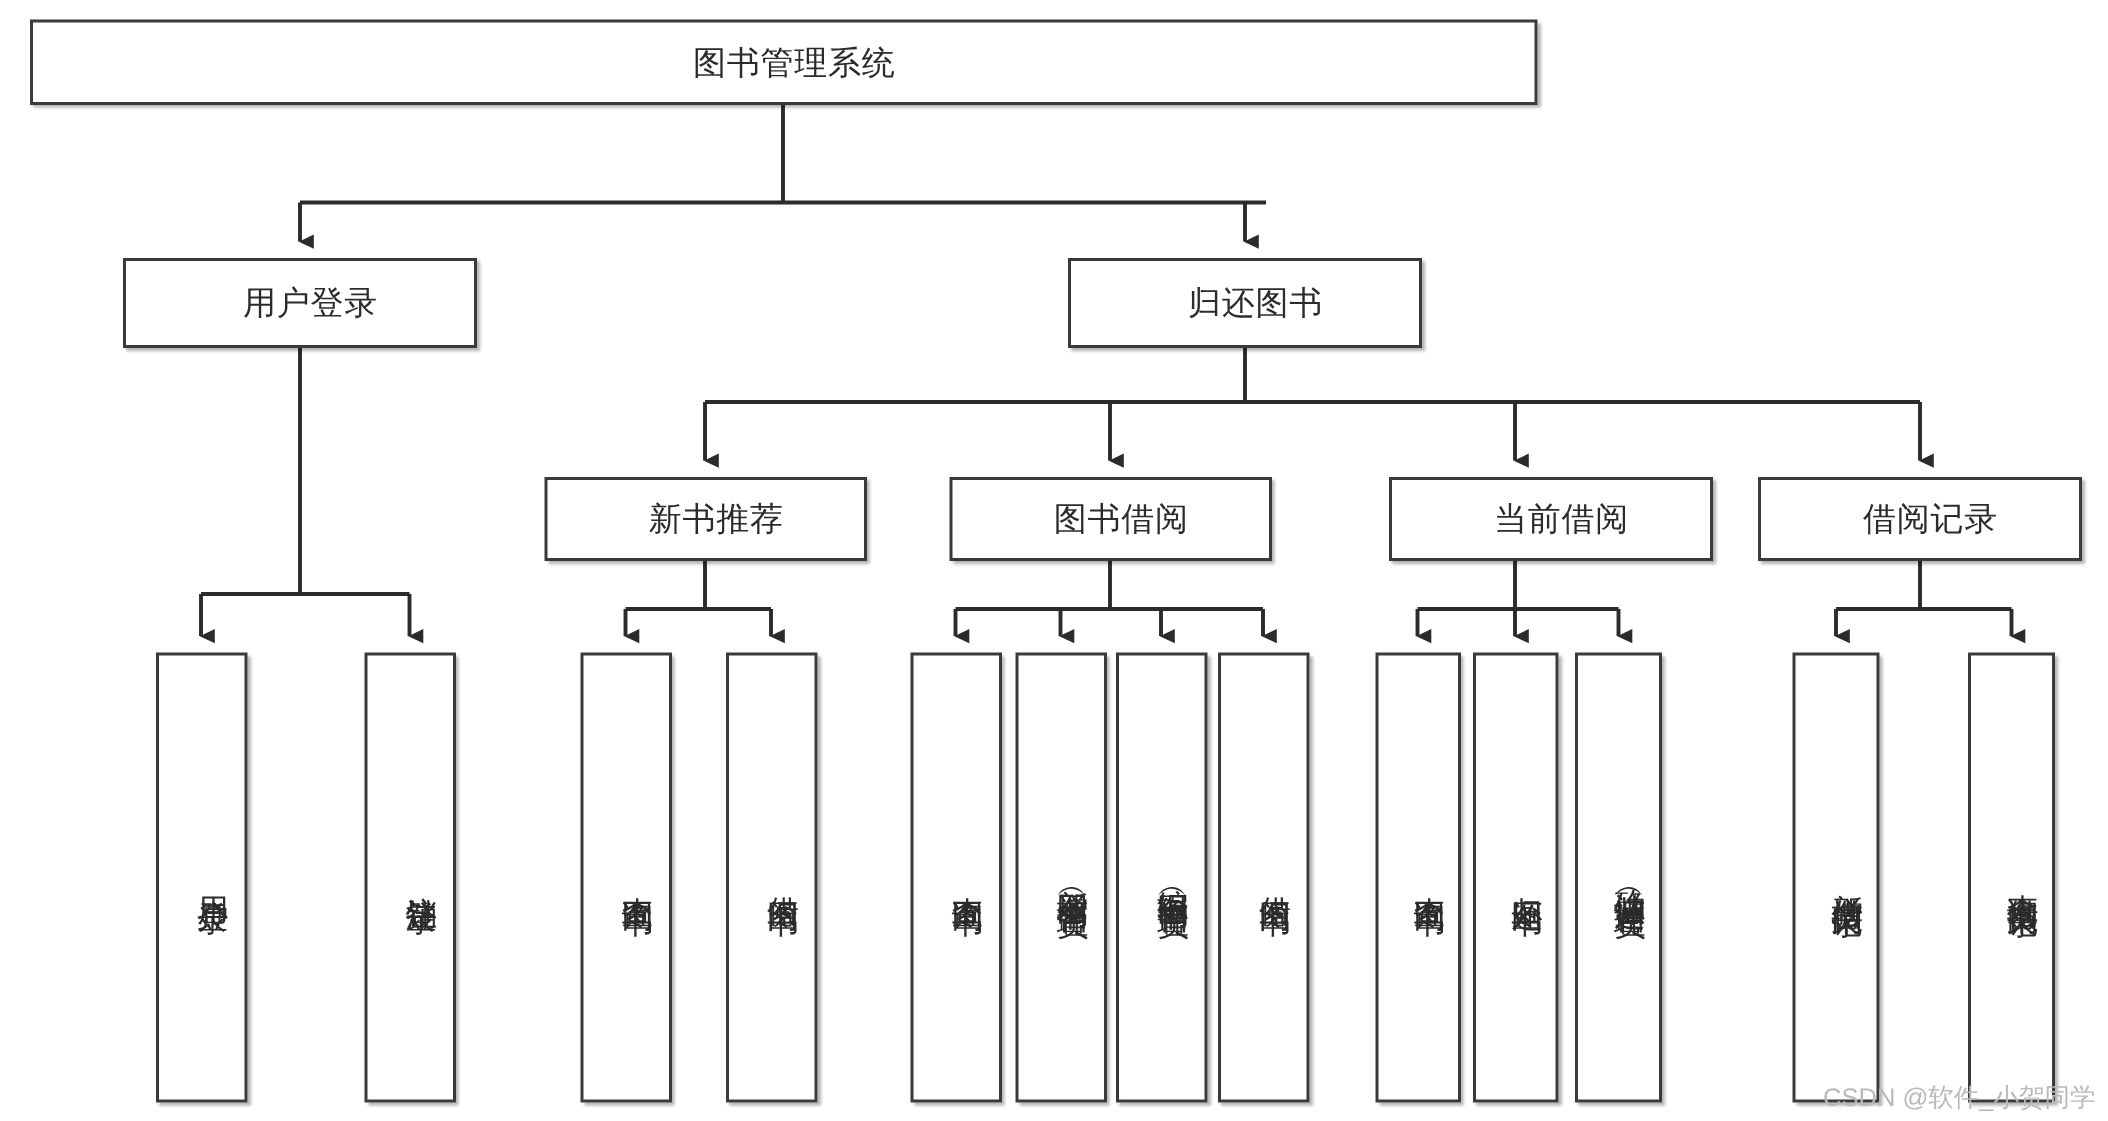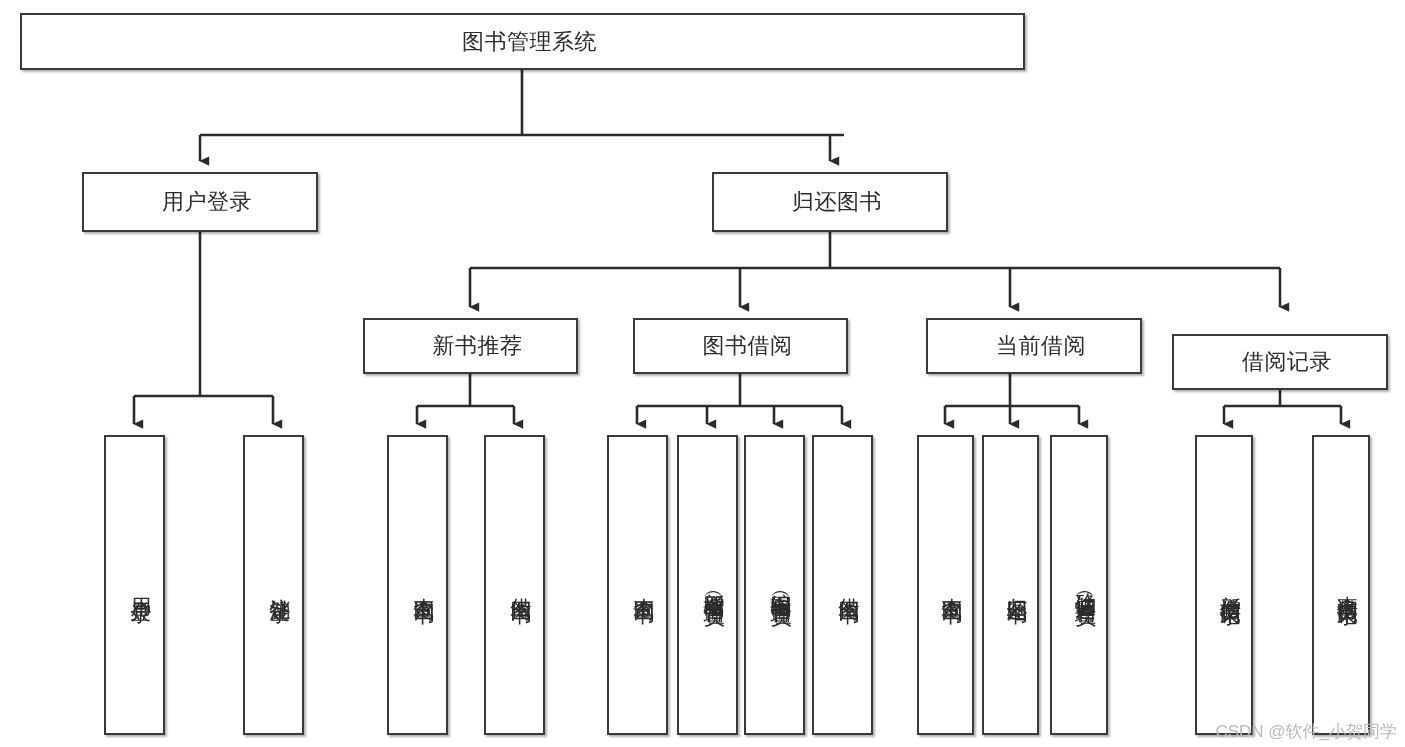--- a/index.html
+++ b/index.html
@@ -144,21 +144,21 @@
 
   <div class="node horiz" style="left:363px; top:318px; width:215px; height:56px;">
     <span class="lbl">新书推荐</span>
   </div>
   <div class="node horiz" style="left:633px; top:318px; width:215px; height:56px;">
     <span class="lbl">图书借阅</span>
   </div>
   <div class="node horiz" style="left:902px; top:318px; width:216px; height:56px;margin-left:24px;">
     <span class="lbl">当前借阅</span>
   </div>
-  <div class="node horiz" style="left:1172px; top:318px; width:216px; height:56px;margin-top:16px;">
+  <div class="node horiz" style="left:1172px; top:318px; width:216px; height:56px;">
     <span class="lbl">借阅记录</span>
   </div>
 
   <div class="node vert" style="left:104px; top:435px; width:61px; height:300px;">
     <span class="lbl">用户登录</span>
   </div>
   <div class="node vert" style="left:243px; top:435px; width:61px; height:300px;">
     <span class="lbl">注销登录</span>
   </div>
 

